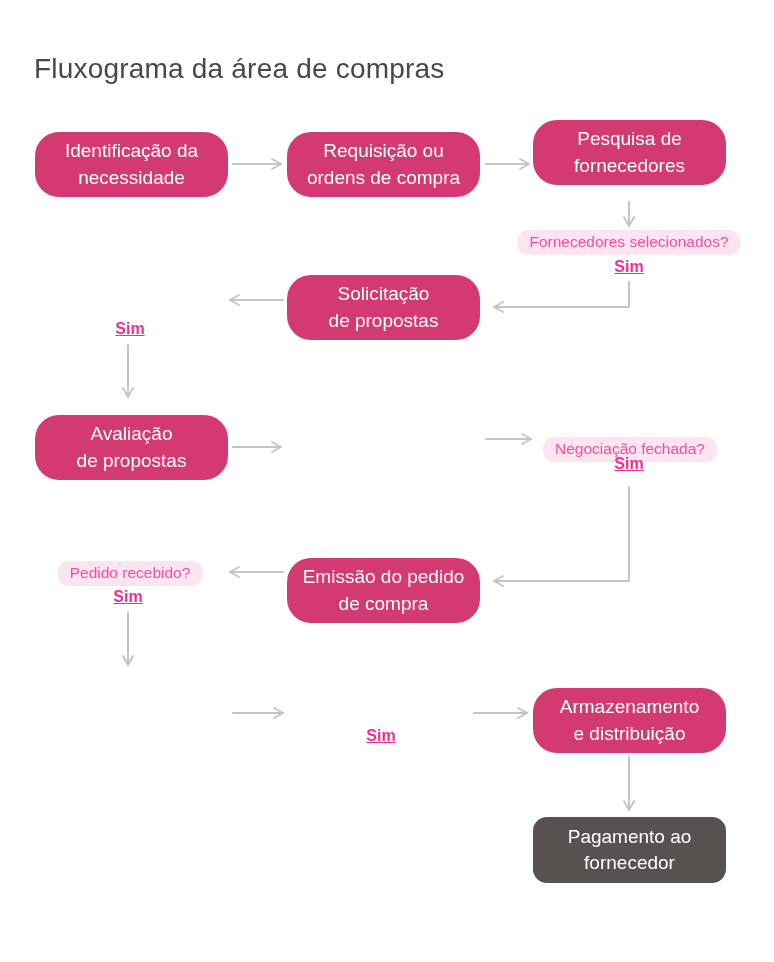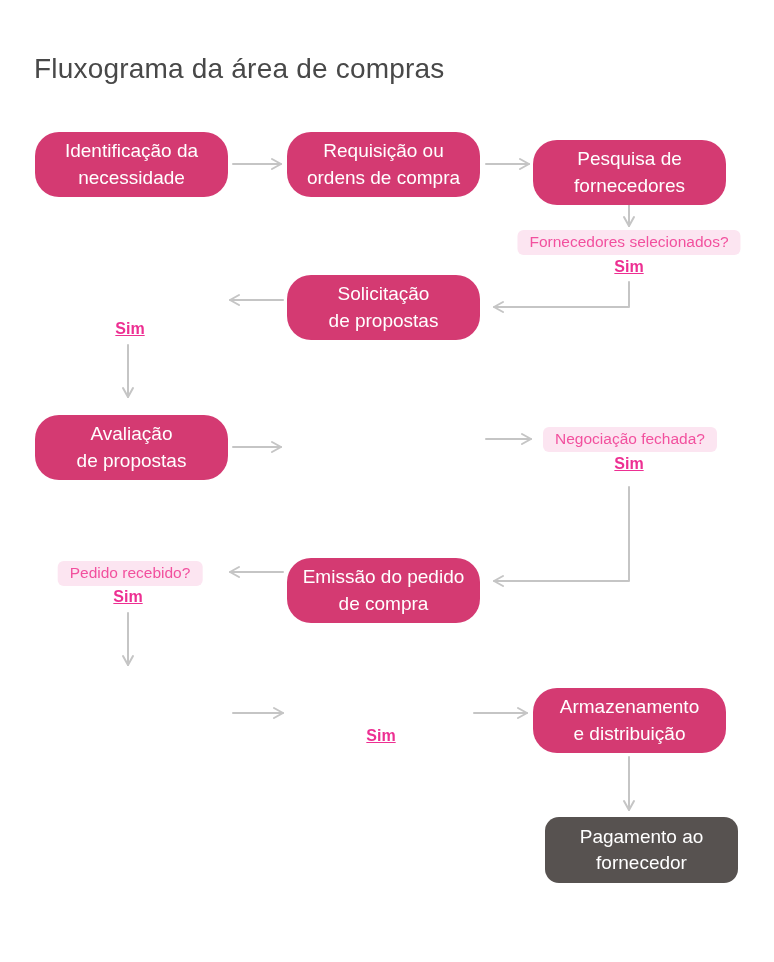--- a/index.html
+++ b/index.html
@@ -29,26 +29,26 @@
   .node{
     position:absolute;width:193px;height:65px;
     background:var(--node);border-radius:24px;
     display:flex;align-items:center;justify-content:center;
     text-align:center;
   }
   .node .node-label{
     color:#ffffff;font-size:19px;line-height:1.38;
     white-space:pre-line;
   }
-  .node.final{background:var(--node-final);border-radius:14px;height:66px;margin-left:12px;}
+  .node.final{background:var(--node-final);border-radius:14px;height:66px;}
   .q{
     position:absolute;transform:translateX(-50%);
     background:var(--question-bg);color:var(--question-text);
     font-size:15.5px;line-height:1;padding:4px 12px 5px;
-    border-radius:6px;white-space:nowrap;
+    border-radius:11px;white-space:nowrap;
   }
   .sim{
     position:absolute;transform:translateX(-50%);
     color:var(--answer-text);font-size:16px;font-weight:700;
     white-space:nowrap;
     text-decoration:underline;
   }
   svg.arrows{position:absolute;left:0;top:0;pointer-events:none;}
   .arrow{fill:none;stroke:var(--arrow);stroke-width:2;stroke-linecap:round;stroke-linejoin:round;}
   .arrowhead{fill:none;stroke:var(--arrow);stroke-width:2;stroke-linecap:round;stroke-linejoin:round;}
@@ -83,21 +83,21 @@
   </svg>
 
   <div class="node" style="left:35px;top:132px">
     <span class="node-label">Identificação da
 necessidade</span>
   </div>
   <div class="node" style="left:287px;top:132px">
     <span class="node-label">Requisição ou
 ordens de compra</span>
   </div>
-  <div class="node" style="left:533px;top:140px">
+  <div class="node" style="left:533px;top:120px">
     <span class="node-label">Pesquisa de
 fornecedores</span>
   </div>
   <div class="node" style="left:287px;top:275px">
     <span class="node-label">Solicitação
 de propostas</span>
   </div>
   <div class="node" style="left:35px;top:415px">
     <span class="node-label">Avaliação
 de propostas</span>
@@ -113,21 +113,21 @@
   <div class="node final" style="left:533px;top:817px">
     <span class="node-label">Pagamento ao
 fornecedor</span>
   </div>
 
   <div class="q" style="left:629px;top:230px">Fornecedores selecionados?</div>
   <div class="sim" style="left:629px;top:258px">Sim</div>
 
   <div class="sim" style="left:130px;top:320px">Sim</div>
 
-  <div class="q" style="left:630px;top:427px">Negociação fechada?</div>
+  <div class="q" style="left:630px;top:437px">Negociação fechada?</div>
   <div class="sim" style="left:629px;top:455px">Sim</div>
 
   <div class="q" style="left:130px;top:561px">Pedido recebido?</div>
   <div class="sim" style="left:128px;top:588px">Sim</div>
 
   <div class="sim" style="left:381px;top:727px">Sim</div>
 
 </div>
 
 </body></html>

